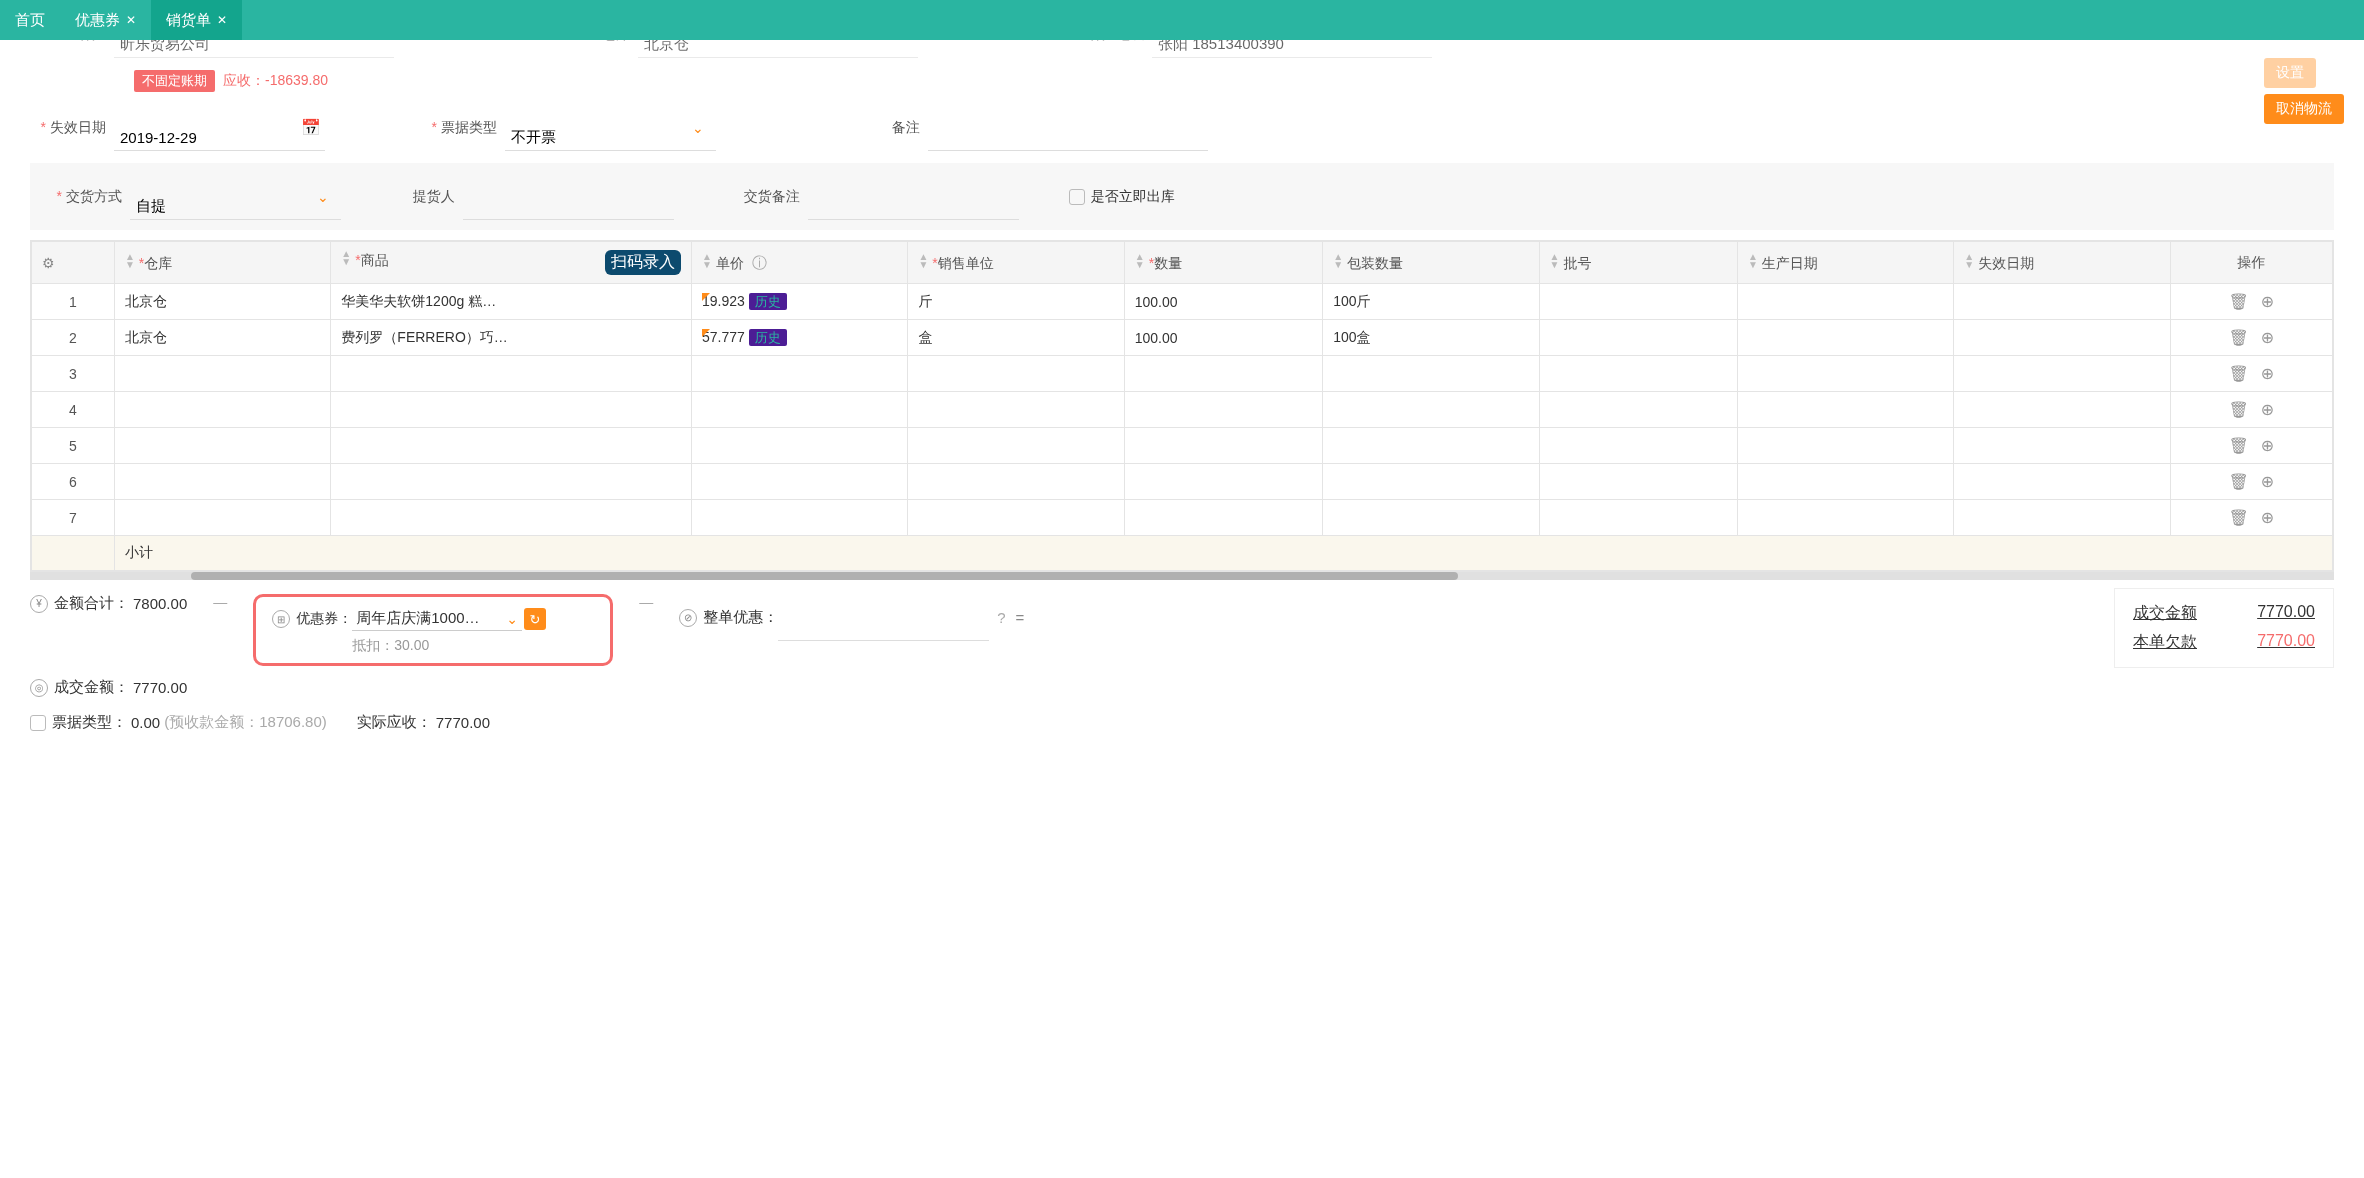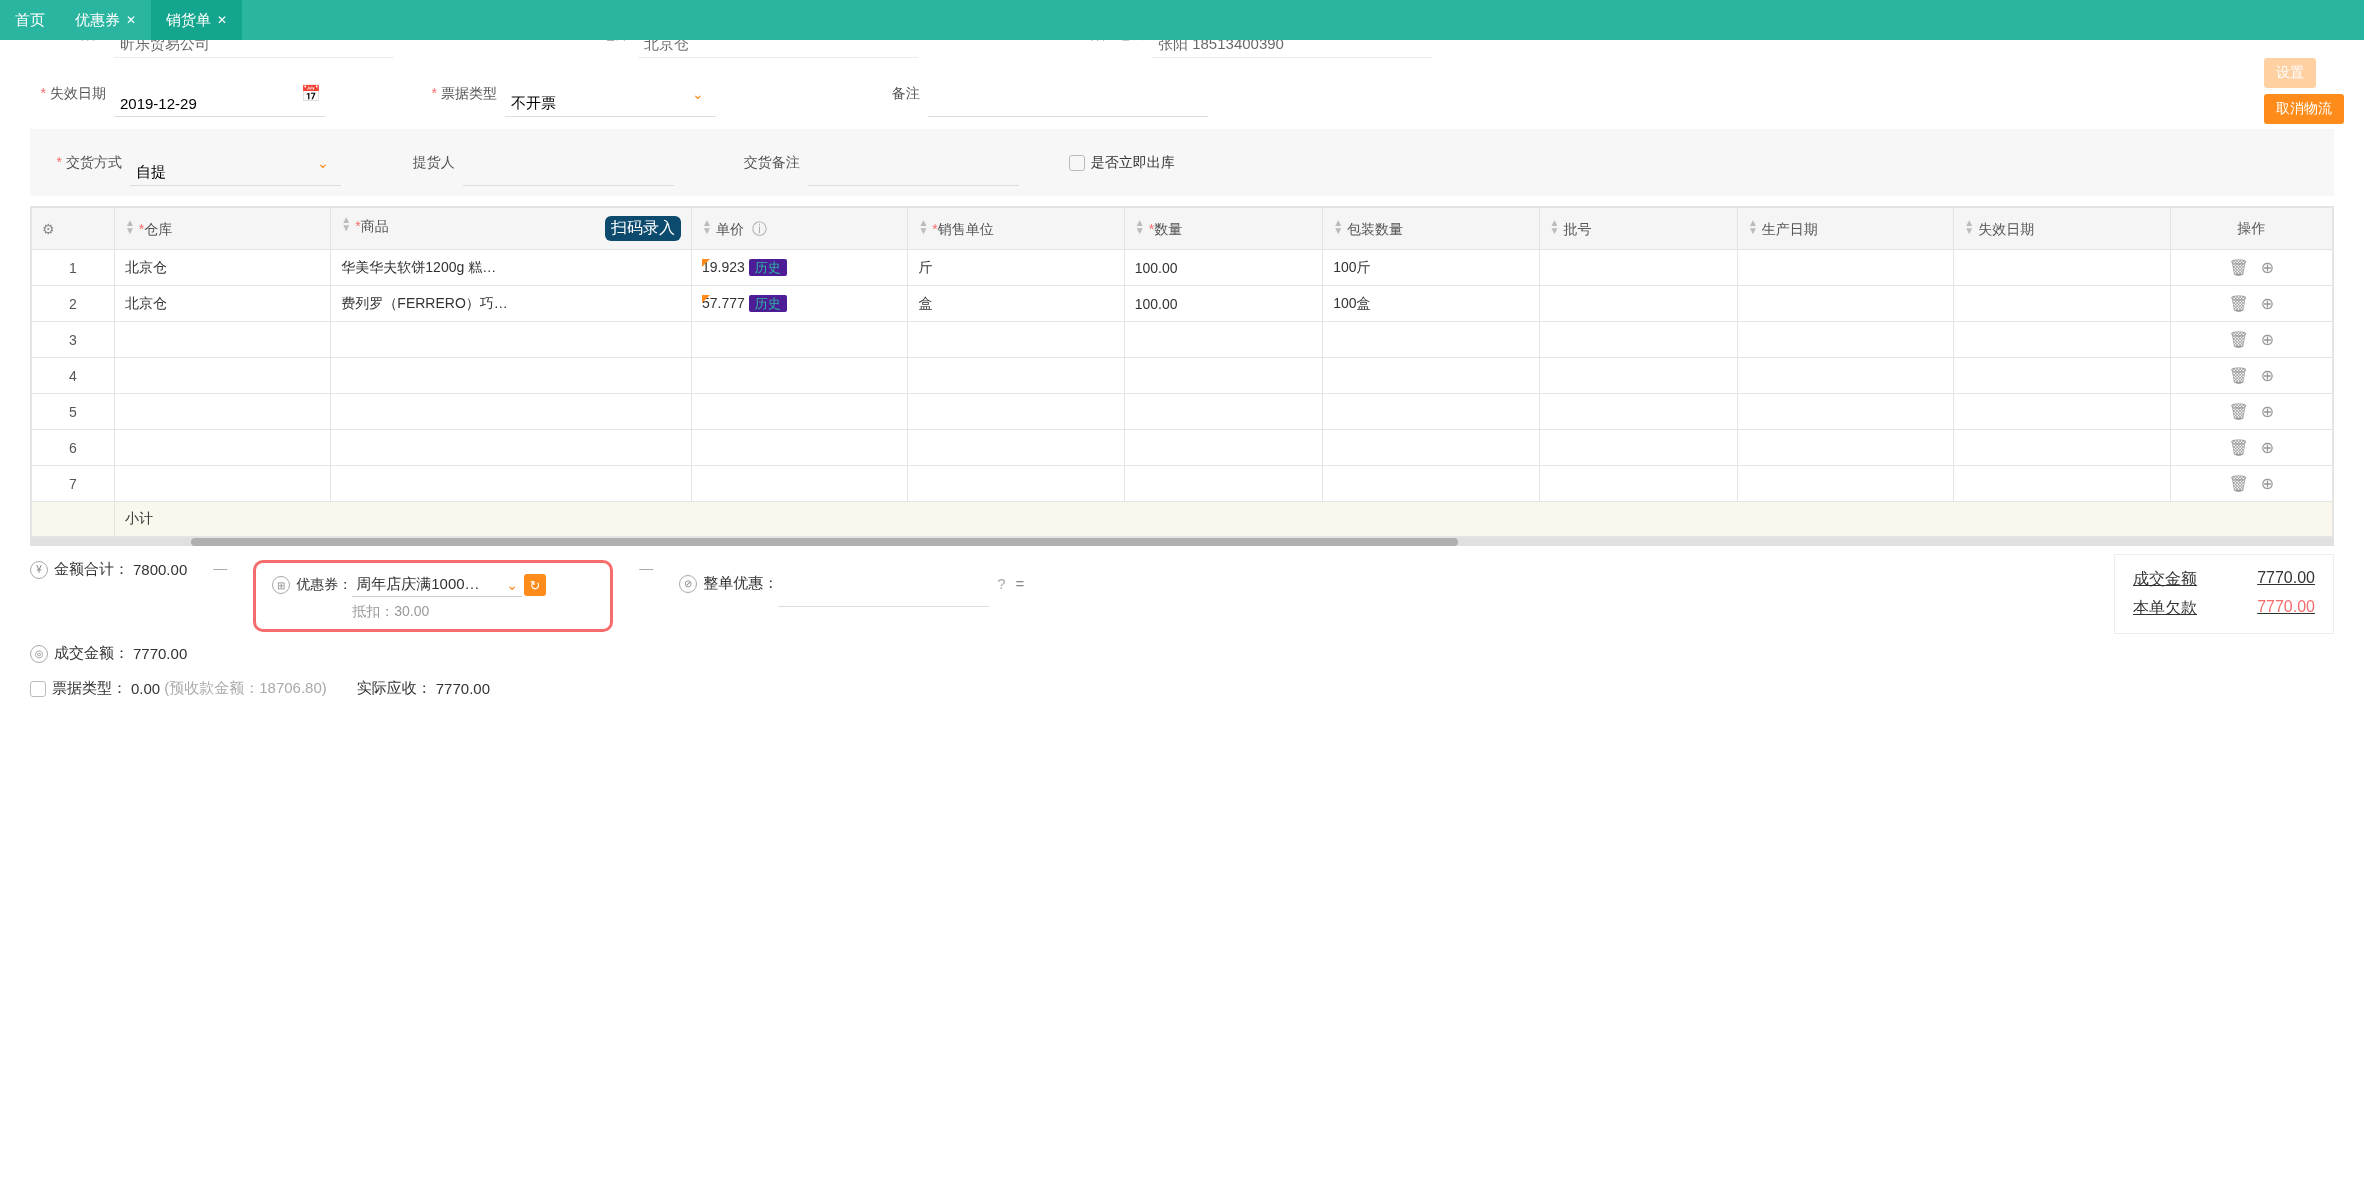--- a/index.html
+++ b/index.html
@@ -86,20 +86,26 @@
       <span class="form-label">客户地址</span>
       <input class="form-input" value="张阳 18513400390" style="">
     </div>
   </div>
 
   <div class="right-btns">
     <button class="btn-orange" style="opacity:.4;margin-bottom:6px;display:block">设置</button>
     <button class="btn-orange">取消物流</button>
   </div>
 
+  <div class="form-row">
+    <div style="margin-left:104px;display:flex;align-items:center;">
+      <span class="badge-red">不固定账期</span>
+      <span class="receivable"><span>应收：</span><span>-18639.80</span></span>
+    </div>
+  </div>
 
   <div class="form-row">
     <div class="form-group">
       <span class="form-label req">失效日期</span>
       <input class="form-input short" value="2019-12-29" style="">
       <span class="cal-icon">📅</span>
     </div>
     <div class="form-group" style="margin-left:70px;">
       <span class="form-label req">票据类型</span>
       <input class="form-input short" value="不开票" style="">

